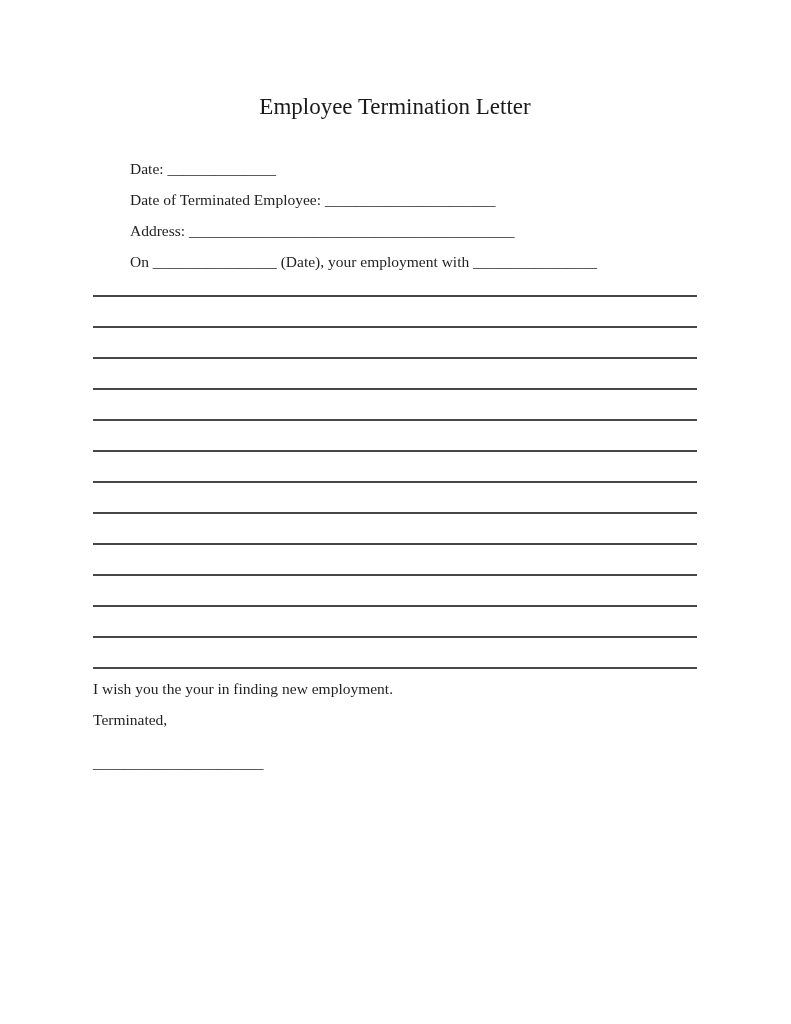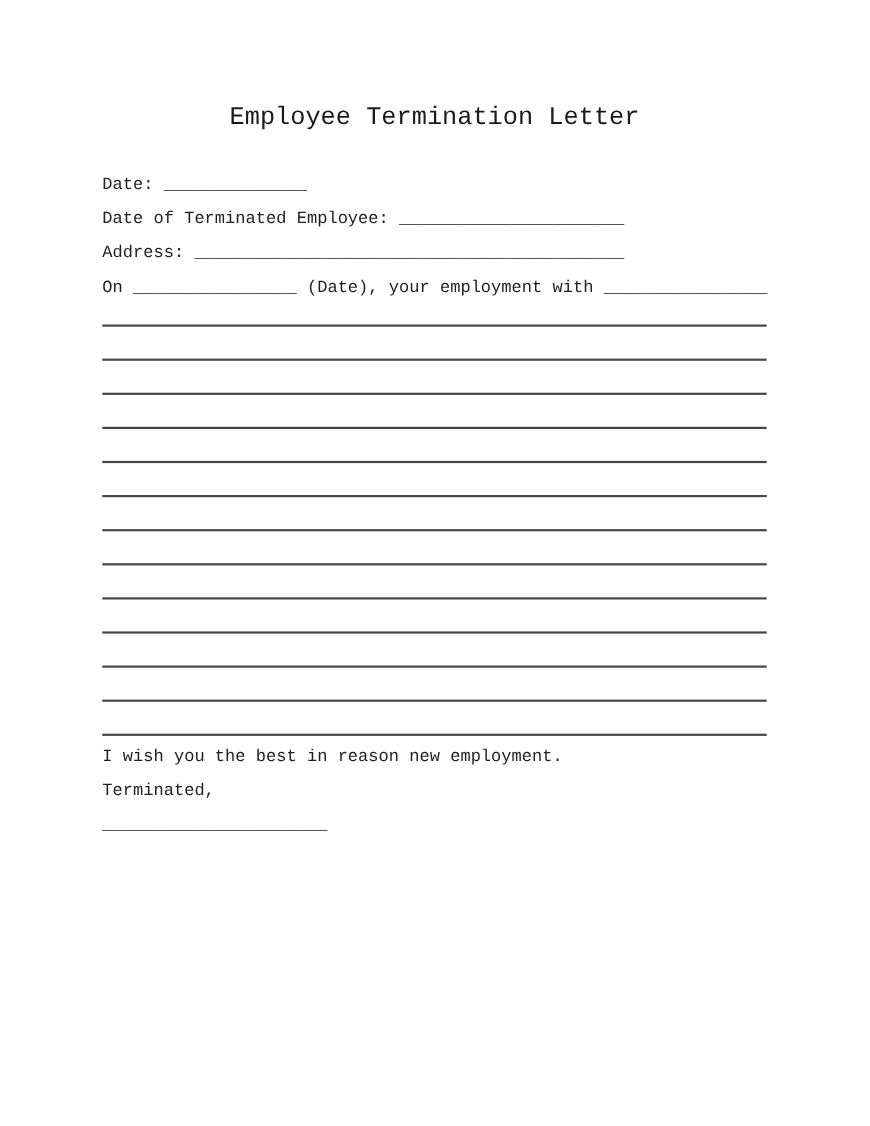--- a/index.html
+++ b/index.html
@@ -5,21 +5,21 @@
   html, body {
     margin: 0;
     padding: 0;
     background: #ffffff;
   }
   .page {
     position: relative;
     width: 791px;
     height: 900px;
     background: #ffffff;
-    font-family: Liberation Mono, monospace;
+    font-family: Liberation Serif, serif;
     color: #1f1f1f;
     overflow: hidden;
   }
   .content {
     position: absolute;
     left: 93px;
     top: 0;
     width: 604px;
   }
   .doc-title {
@@ -29,35 +29,35 @@
     line-height: 28px;
     text-align: center;
     color: #1a1a1a;
   }
   .fields {
     margin-top: 32px;
     font-size: 15.5px;
     line-height: 31px;
     white-space: nowrap;
   }
-  .field-line { height: 31px; }
+  .field-line { height: 31px; margin-left: 37px; }
   .rules { margin-top: 0; }
   .rule {
     height: 29px;
     border-bottom: 2px solid #474747;
   }
   .rule:first-child { height: 18px; }
   .closing {
     margin-top: 4px;
     font-size: 15.5px;
     line-height: 31px;
     white-space: nowrap;
   }
   .signature-line {
-    margin-top: 0;
+    margin-top: 12px;
     font-size: 15.5px;
     line-height: 31px;
     white-space: nowrap;
   }
   .logo {
     position: absolute;
     left: 96px;
     top: 951px;
     width: 23px;
     height: 35px;
@@ -100,21 +100,21 @@
         <div class="rule"></div>
         <div class="rule"></div>
         <div class="rule"></div>
         <div class="rule"></div>
         <div class="rule"></div>
         <div class="rule"></div>
         <div class="rule"></div>
       </div>
 
     <div class="closing">
-      <div>I wish you the best in reason new employment.</div>
+      <div>I wish you the your in finding new employment.</div>
       <div>Terminated,</div>
     </div>
 
     <div class="signature-line">______________________</div>
 
   </div>
 
   <div class="logo">
     <span>e</span>
   </div>

